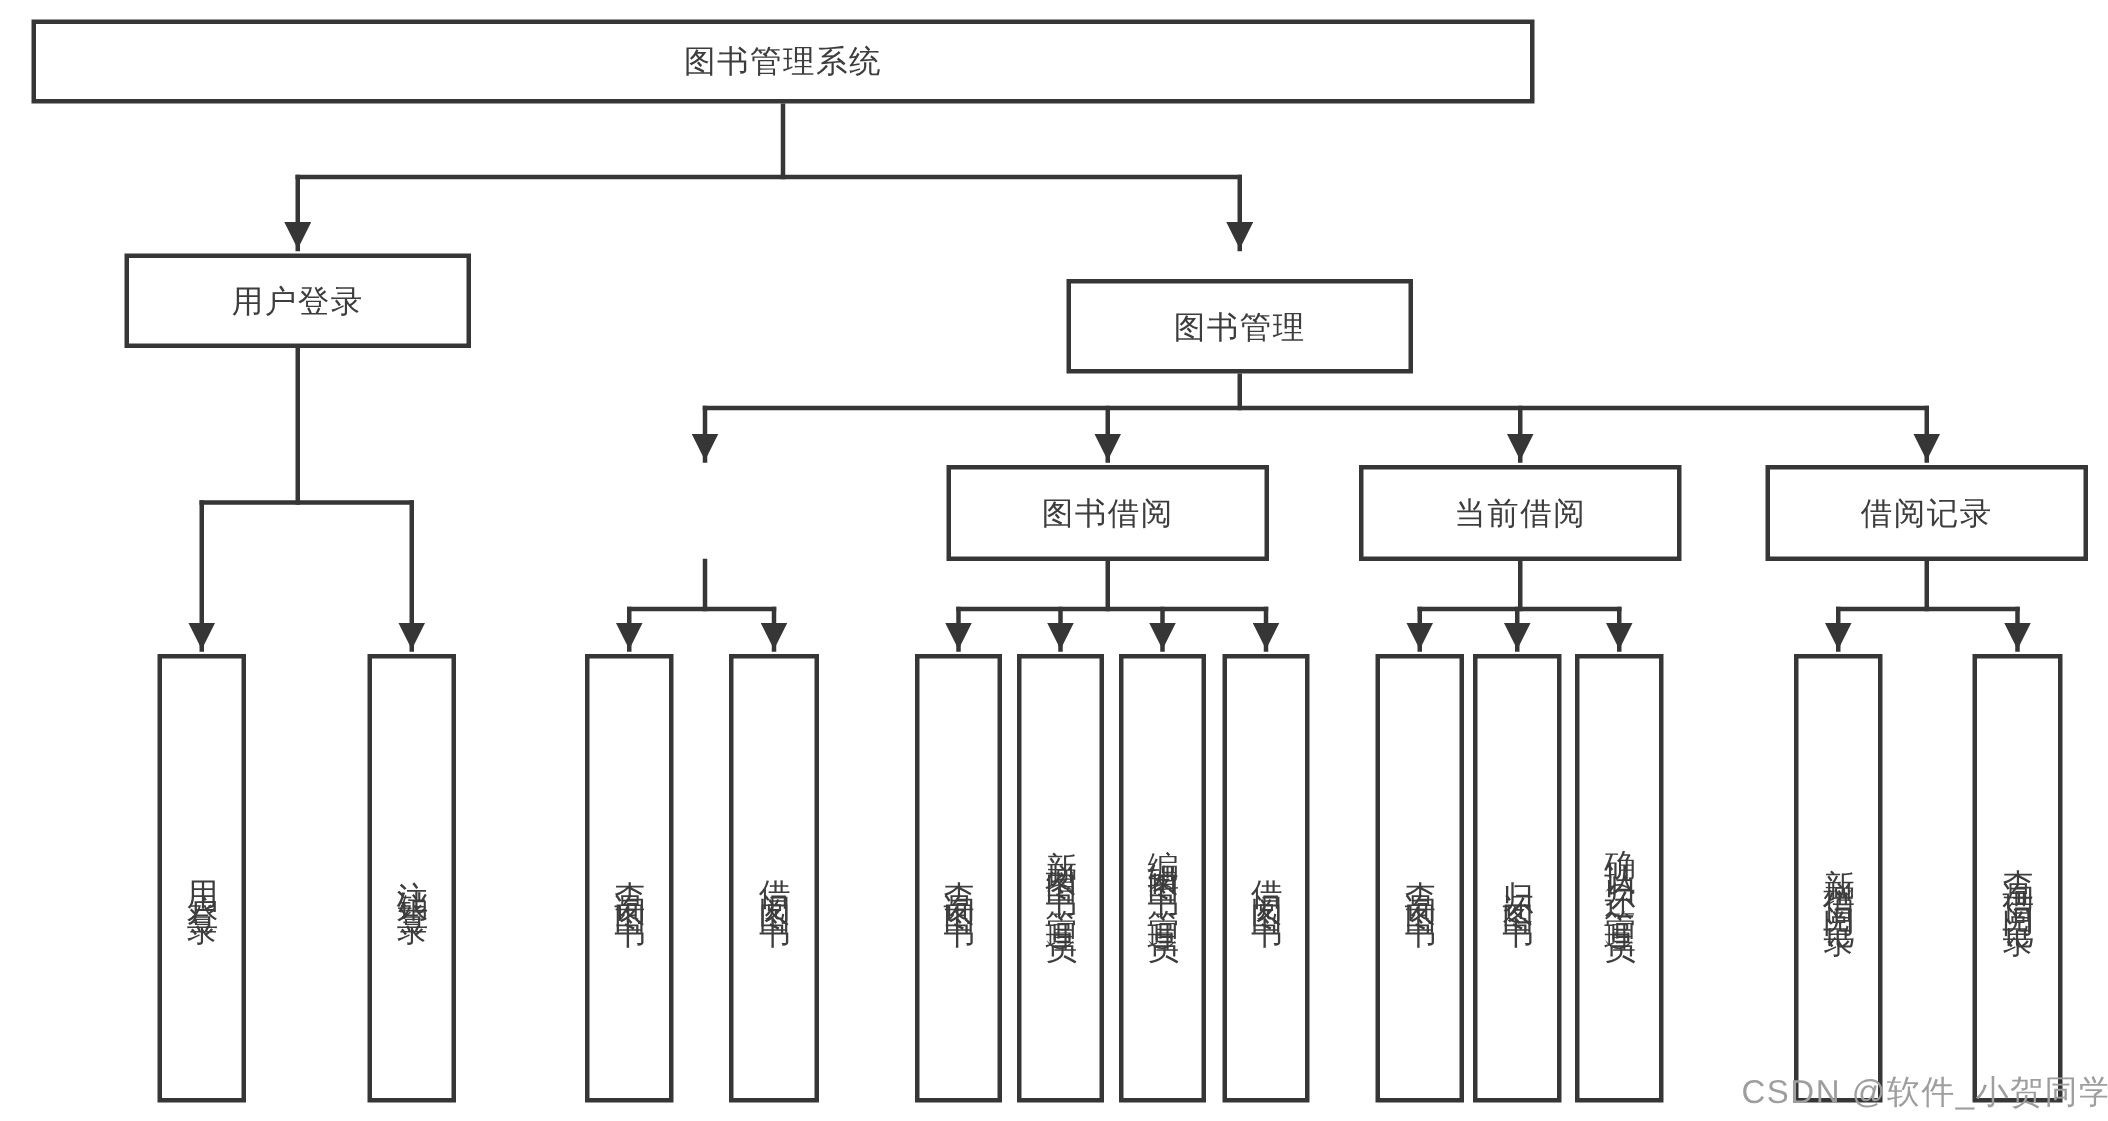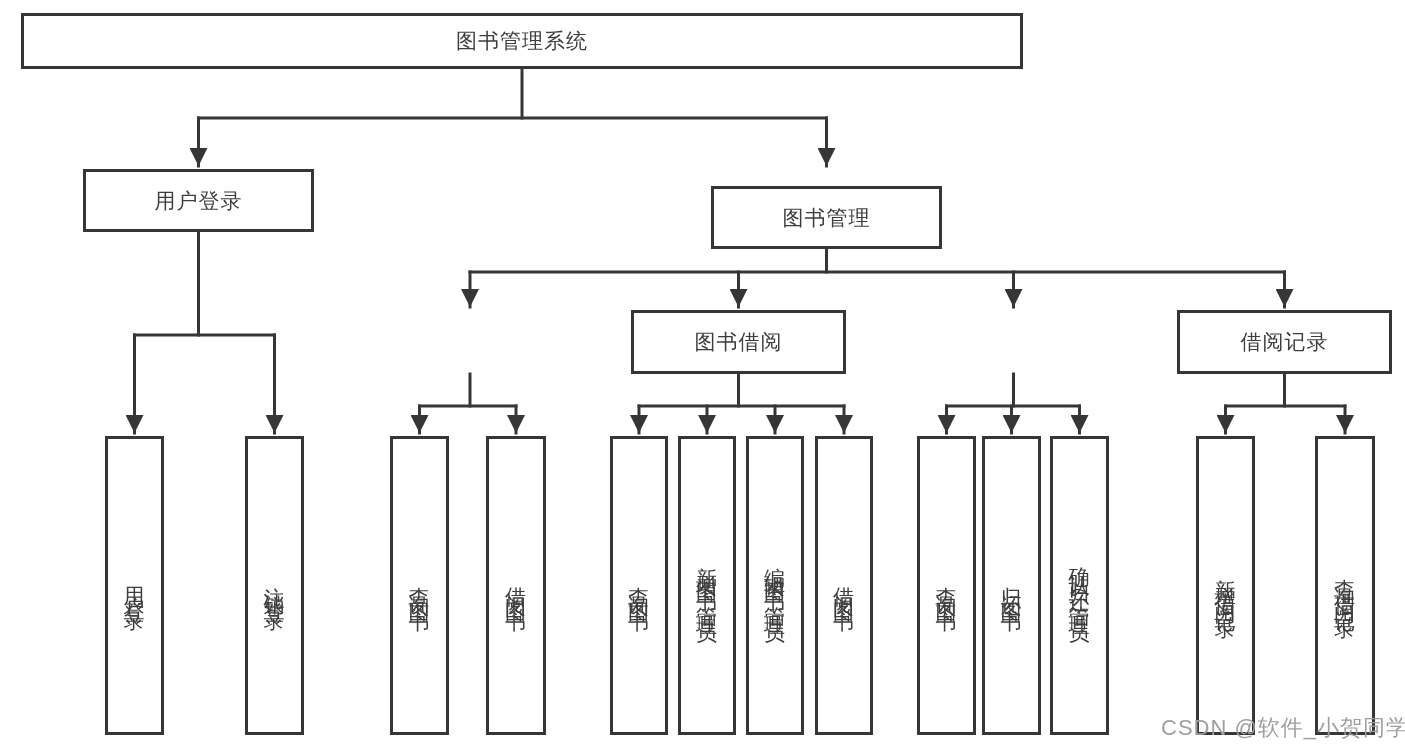--- a/index.html
+++ b/index.html
@@ -110,20 +110,23 @@
   <div class="hnode" style="left:83px;top:169px;width:231px;height:63px">
     <span>用户登录</span>
   </div>
   <div class="hnode" style="left:711px;top:186px;width:231px;height:63px">
     <span>图书管理</span>
   </div>
 
   <div class="hnode" style="left:631px;top:310px;width:215px;height:64px">
     <span>图书借阅</span>
   </div>
+  <div class="hnode" style="left:906px;top:310px;width:215px;height:64px">
+    <span>当前借阅</span>
+  </div>
   <div class="hnode" style="left:1177px;top:310px;width:215px;height:64px">
     <span>借阅记录</span>
   </div>
 
   <div class="vnode" style="left:105px;top:436px;width:59px;height:299px">
     <span>用户登录</span>
   </div>
   <div class="vnode" style="left:245px;top:436px;width:59px;height:299px">
     <span>注销登录</span>
   </div>

